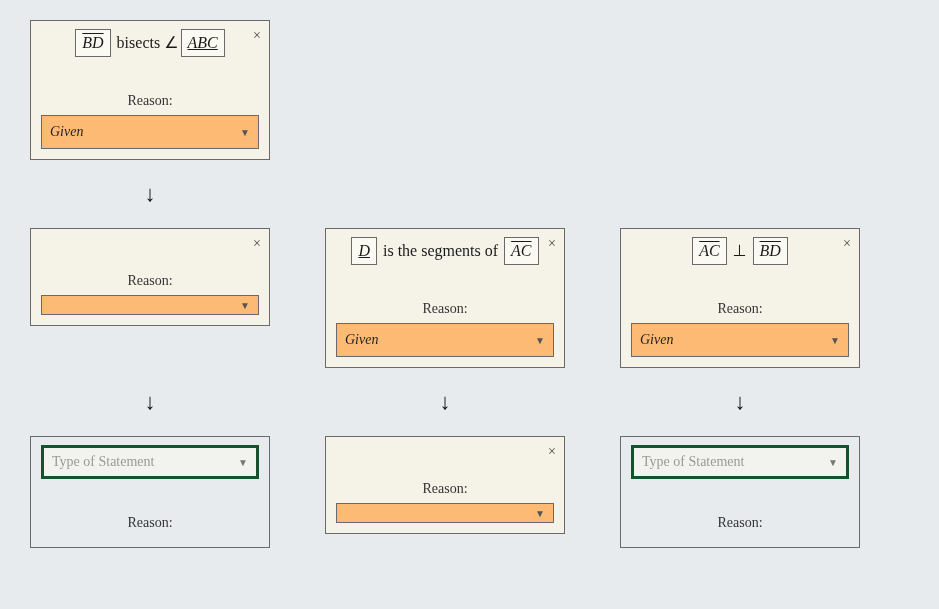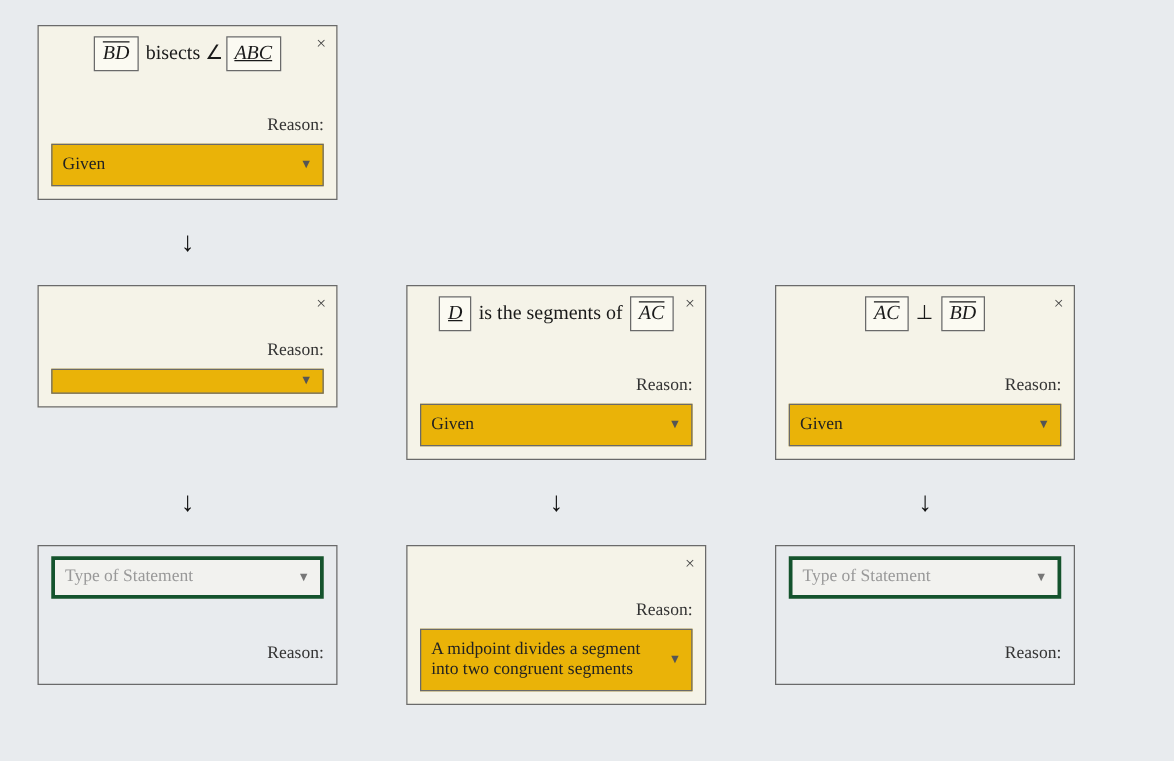--- a/index.html
+++ b/index.html
@@ -44,34 +44,35 @@
       font-style: italic;
       margin: 0 2px;
       text-decoration: underline;
     }
     .statement .overbar {
       text-decoration: overline;
       text-align: right;
     }
     .angle { font-style: normal; }
     .reason-label {
-      text-align: right;
+      text-align: center;
       font-size: 14px;
       color: #333;
       margin-bottom: 6px;
       margin-top: 36px;
     }
     .reason-box {
       border: 1px solid #6a6a6a;
-      background: #eab308;
+      background: #fdba74;
       padding: 8px 26px 8px 8px;
       font-size: 14px;
       color: #222;
       min-height: 20px;
       position: relative;
+      font-style: italic;
     }
     .reason-box .chev {
       position: absolute;
       right: 8px;
       top: 50%;
       transform: translateY(-50%);
       font-size: 10px;
       color: #555;
     }
     .close-x {
@@ -179,21 +180,20 @@
       <span>Type of Statement</span>
       <span class="chev">▼</span>
     </div>
     <div class="reason-label">Reason:</div>
   </div>
 
   <div class="card filled" style="grid-column:2;grid-row:5;">
     <span class="close-x">×</span>
     <div class="reason-label">Reason:</div>
     <div class="reason-box">
-      <span>A midpoint divides a segment into two congruent segments</span>
       <span class="chev">▼</span>
     </div>
   </div>
 
   <div class="placeholder-card" style="grid-column:3;grid-row:5;">
     <div class="type-select">
       <span>Type of Statement</span>
       <span class="chev">▼</span>
     </div>
     <div class="reason-label">Reason:</div>

